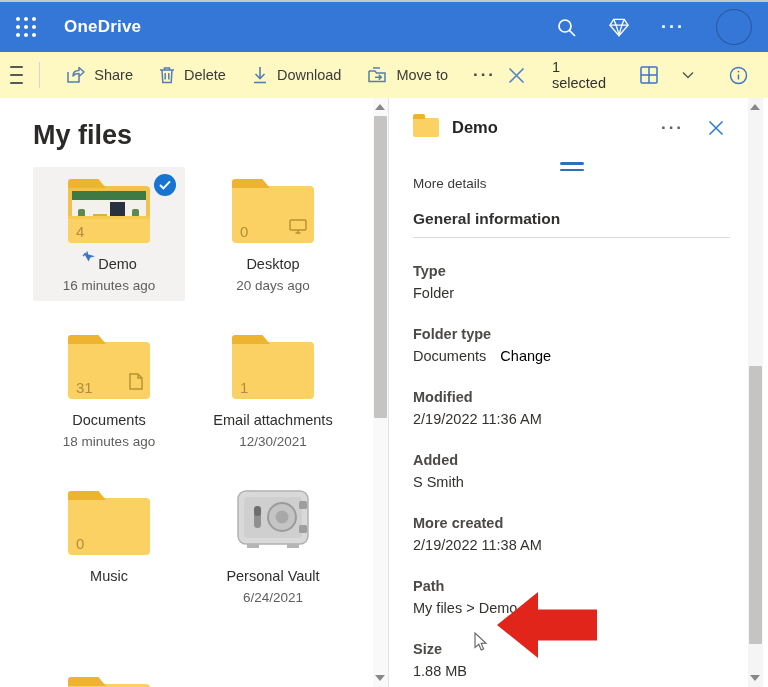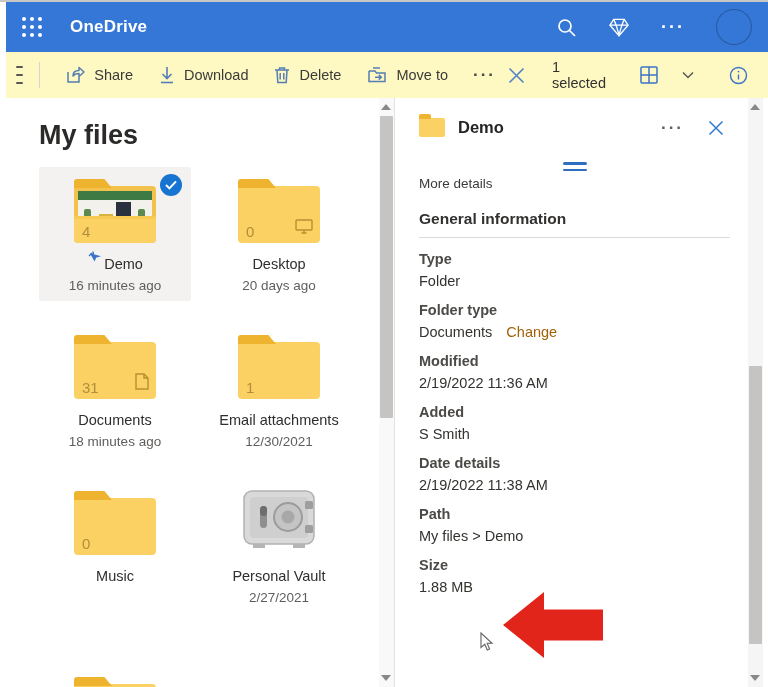--- a/index.html
+++ b/index.html
@@ -1,19 +1,19 @@
 <!DOCTYPE html>
 <html><head>
 <meta charset="utf-8">
 <style>
   html,body { margin:0; padding:0; background:#ffffff; }
   .screen {
     width:768px; height:687px; position:relative; overflow:hidden;
     background:#ffffff; font-family:"Liberation Sans", sans-serif;
-    border-top:2px solid #c9c7c5; box-sizing:border-box;padding-left:6px;
+    border-top:2px solid #c9c7c5; box-sizing:border-box;
     -webkit-font-smoothing:antialiased;
   }
   
   .appbar { height:50px; background:#3577d6; display:flex; align-items:center; padding:0 16px 0 14px; }
   .waffle { width:24px; height:24px; cursor:pointer; }
   .app-title { color:#ffffff; font-weight:bold; font-size:17px; margin-left:26px; letter-spacing:.2px; }
   .appbar-right { margin-left:auto; display:flex; align-items:center; gap:31px; }
   .appbar-icon { width:22px; height:22px; display:flex; align-items:center; justify-content:center; cursor:pointer; }
   .appbar-dots { color:#ffffff; font-size:18px; letter-spacing:2px; font-weight:bold; line-height:10px; cursor:pointer; }
   .avatar {
@@ -81,24 +81,24 @@
   .dh-folder { position:relative; width:26px; height:19px; background:#fbd164; border-radius:1px 2px 2px 2px; margin-right:13px; }
   .dh-folder::before { content:''; position:absolute; top:-4px; left:0; width:12px; height:5px; background:#efb42f; border-radius:2px 2px 0 0; }
   .dh-title { font-size:16.5px; font-weight:600; color:#252423; }
   .dh-actions { margin-left:auto; display:flex; align-items:center; gap:24px; padding-right:6px; }
   .dh-dots { color:#605e5c; font-size:17px; letter-spacing:2px; font-weight:bold; line-height:8px; cursor:pointer; }
   .more-details { text-align:left; margin-top:25px; cursor:pointer; }
   .md-icon { width:24px; margin:0 auto; }
   .md-icon span { display:block; height:2.5px; background:#2e6fc0; border-radius:2px; margin-bottom:4px; }
   .md-label { font-size:13.5px; color:#3b3a39; margin-top:5px; }
   .section-title { font-size:15.5px; font-weight:700; color:#323130; margin-top:19px; padding-bottom:9px; border-bottom:1px solid #dcdad8; }
-  .field { margin-top:13px; }
+  .field { margin-top:25px; }
   .f-label { font-size:14.5px; font-weight:600; color:#4c4a47; }
   .f-value { font-size:14.5px; color:#34322f; margin-top:6px; display:flex; align-items:center; gap:14px; }
-  .f-link { color:#a16207; cursor:pointer; }
+  .f-link { color:#000000; cursor:pointer; }
   
   .red-arrow {
     position:absolute; left:108px; top:492px; width:100px; height:70px; background:#e1251b; z-index:5;
     clip-path:polygon(0% 50%, 41% 3%, 41% 28%, 100% 28%, 100% 72%, 41% 72%, 41% 97%);
   }
   .mouse-cursor { position:absolute; left:84px; top:534px; z-index:6; }
 </style>
 </head>
 <body>
 
@@ -152,37 +152,37 @@
         <svg width="19" height="18" viewBox="0 0 19 18" fill="none" stroke="#567eb4" stroke-width="1.5">
           <path d="M2 6 L2 16 L13 16 L13 11"></path>
           <path d="M7 10 C7 6 10 4.5 13 4.5 L13 1.5 L18 6 L13 10.5 L13 7.5 C10.5 7.5 8.5 8 7 10 Z" stroke-linejoin="round"></path>
         </svg>
       </span>
       <span>Share</span>
     </div>
 
     <div class="tb-btn">
       <span>
-        <svg width="16" height="18" viewBox="0 0 16 18" fill="none" stroke="#567eb4" stroke-width="1.6">
-          <path d="M8 1 L8 12 M3.5 8 L8 12.5 L12.5 8"></path>
-            <path d="M2 16.5 L14 16.5"></path>
-        </svg>
-      </span>
-      <span>Download</span>
-    </div>
-
-    <div class="tb-btn">
-      <span>
         <svg width="16" height="18" viewBox="0 0 16 18" fill="none" stroke="#567eb4" stroke-width="1.5">
           <path d="M1 4 L15 4 M5.5 4 L5.5 2 L10.5 2 L10.5 4"></path>
           <path d="M3 4 L3.8 16.5 L12.2 16.5 L13 4"></path>
           <path d="M6.2 7 L6.2 13.5 M9.8 7 L9.8 13.5"></path>
         </svg>
       </span>
       <span>Delete</span>
+    </div>
+
+    <div class="tb-btn">
+      <span>
+        <svg width="16" height="18" viewBox="0 0 16 18" fill="none" stroke="#567eb4" stroke-width="1.6">
+          <path d="M8 1 L8 12 M3.5 8 L8 12.5 L12.5 8"></path>
+            <path d="M2 16.5 L14 16.5"></path>
+        </svg>
+      </span>
+      <span>Download</span>
     </div>
 
     <div class="tb-btn">
       <span>
         <svg width="20" height="18" viewBox="0 0 20 18" fill="none" stroke="#567eb4" stroke-width="1.5">
           <path d="M1 4.5 L1 15 L17 15 L17 6.5 L8.5 6.5 L7 4.5 L1 4.5" transform="translate(1 0.5)"></path>
           <path d="M5 1.5 L12 1.5" transform="translate(1 0.5)"></path>
           <path d="M7 10.8 L13 10.8 M10.8 8.4 L13.3 10.8 L10.8 13.2" transform="translate(1 0.5)"></path>
         </svg>
       </span>
@@ -329,21 +329,21 @@
                 <rect x="64" y="12" width="8" height="8" rx="1.5" fill="#9e9e9e"></rect>
                 <rect x="64" y="36" width="8" height="8" rx="1.5" fill="#9e9e9e"></rect>
                 <rect x="12" y="55" width="12" height="4" fill="#b5b5b5"></rect>
                 <rect x="52" y="55" width="12" height="4" fill="#b5b5b5"></rect>
               </svg>
             </div>
           </div>
           <div class="tile-name">
               <span>Personal Vault</span>
             </div>
-          <div class="tile-date">2/27/2021</div>
+          <div class="tile-date">6/24/2021</div>
         </div>
       </div>
 
       <div class="partial-folder">
         <div class="folder"></div>
       </div>
     </div>
 
     <div class="vscroll">
       <div class="arr arr-up"></div>
@@ -394,21 +394,21 @@
             <span>2/19/2022 11:36 AM</span>
           </div>
       </div>
       <div class="field">
         <div class="f-label">Added</div>
         <div class="f-value">
             <span>S Smith</span>
           </div>
       </div>
       <div class="field">
-        <div class="f-label">Date details</div>
+        <div class="f-label">More created</div>
         <div class="f-value">
             <span>2/19/2022 11:38 AM</span>
           </div>
       </div>
       <div class="field">
         <div class="f-label">Path</div>
         <div class="f-value">
             <span>My files &gt; Demo</span>
           </div>
       </div>

